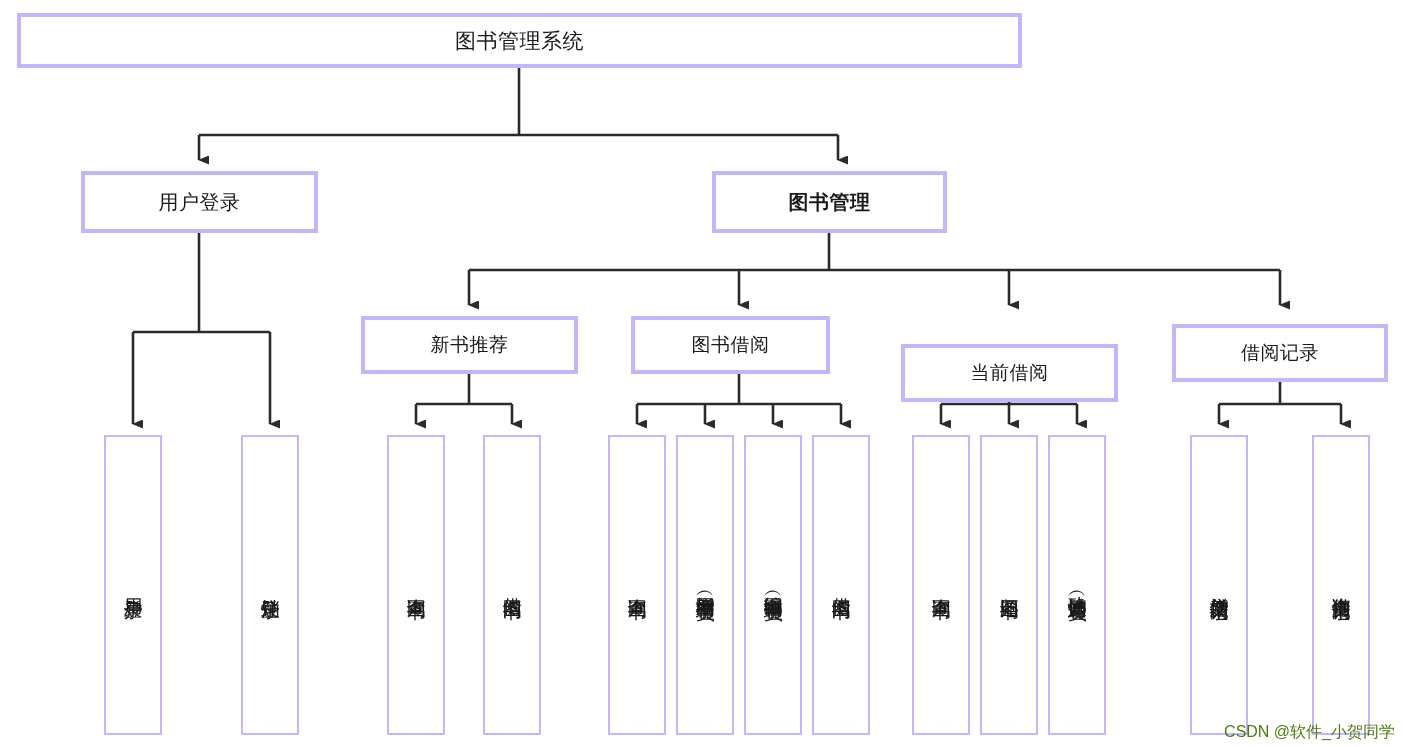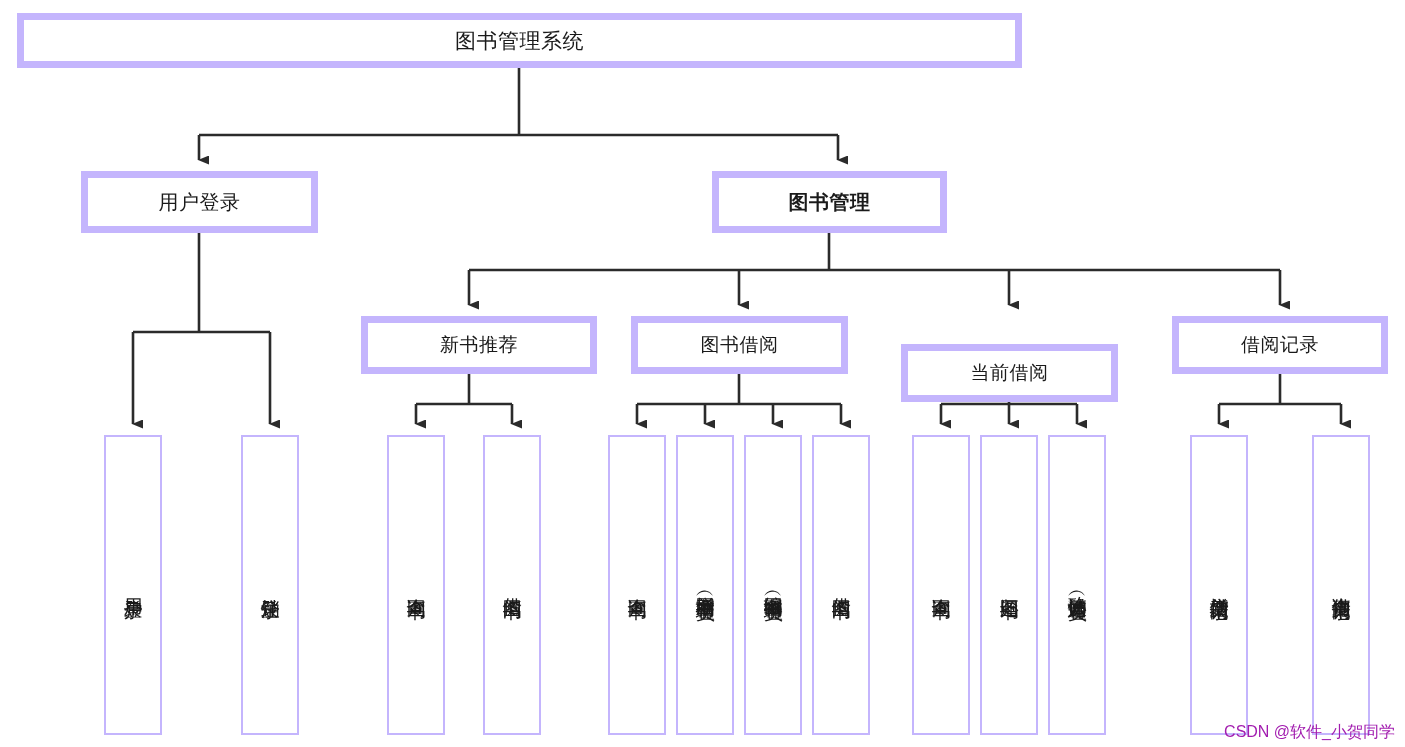--- a/index.html
+++ b/index.html
@@ -21,21 +21,21 @@
     position: absolute;
     left: 0;
     top: 0;
     width: 1405px;
     height: 747px;
   }
   .node-box {
     position: absolute;
     box-sizing: border-box;
     background: #ffffff;
-    border: 7px solid #c4b5fd;
+    border: 4px solid #c4b5fd;
     display: flex;
     align-items: center;
     justify-content: center;
     text-align: center;
     color: #1a1a1a;
   }
   .node-label {
     display: block;
     letter-spacing: 0.5px;
     white-space: nowrap;
@@ -53,21 +53,21 @@
     line-height: 1.08;
     letter-spacing: 1px;
     white-space: normal;
     max-height: 286px;
   }
   .watermark {
     position: absolute;
     right: 10px;
     bottom: 4px;
     font-size: 16px;
-    color: #a21caf;
+    color: #4d7c0f;
     white-space: nowrap;
     pointer-events: none;
   }
 </style>
 </head>
 <body>
 
 <div id="diagram-root">
 
   <svg class="edge-layer" viewBox="0 0 1405 747">
@@ -124,30 +124,30 @@
     <span class="node-label">图书管理系统</span>
   </div>
 
   <div class="node-box node-l2" style="left:81px; top:171px; width:237px; height:62px;">
     <span class="node-label">用户登录</span>
   </div>
   <div class="node-box node-l2" style="left:712px; top:171px; width:235px; height:62px;font-weight:bold;">
     <span class="node-label">图书管理</span>
   </div>
 
-  <div class="node-box node-l3" style="left:361px; top:316px; width:236px; height:58px;">
+  <div class="node-box node-l3" style="left:361px; top:316px; width:217px; height:58px;">
     <span class="node-label">新书推荐</span>
   </div>
-  <div class="node-box node-l3" style="left:631px; top:316px; width:217px; height:58px;">
+  <div class="node-box node-l3" style="left:631px; top:316px; width:199px; height:58px;">
     <span class="node-label">图书借阅</span>
   </div>
   <div class="node-box node-l3" style="left:901px; top:316px; width:217px; height:58px;margin-top:28px;">
     <span class="node-label">当前借阅</span>
   </div>
-  <div class="node-box node-l3" style="left:1172px; top:316px; width:216px; height:58px;align-items:center;">
+  <div class="node-box node-l3" style="left:1172px; top:324px; width:216px; height:58px;align-items:center;">
     <span class="node-label">借阅记录</span>
   </div>
 
   <div class="node-box node-leaf" style="left:104px; top:435px; width:58px; height:300px;">
     <span class="node-label">用户登录</span>
   </div>
   <div class="node-box node-leaf" style="left:241px; top:435px; width:58px; height:300px;">
     <span class="node-label">注销登录</span>
   </div>
 

